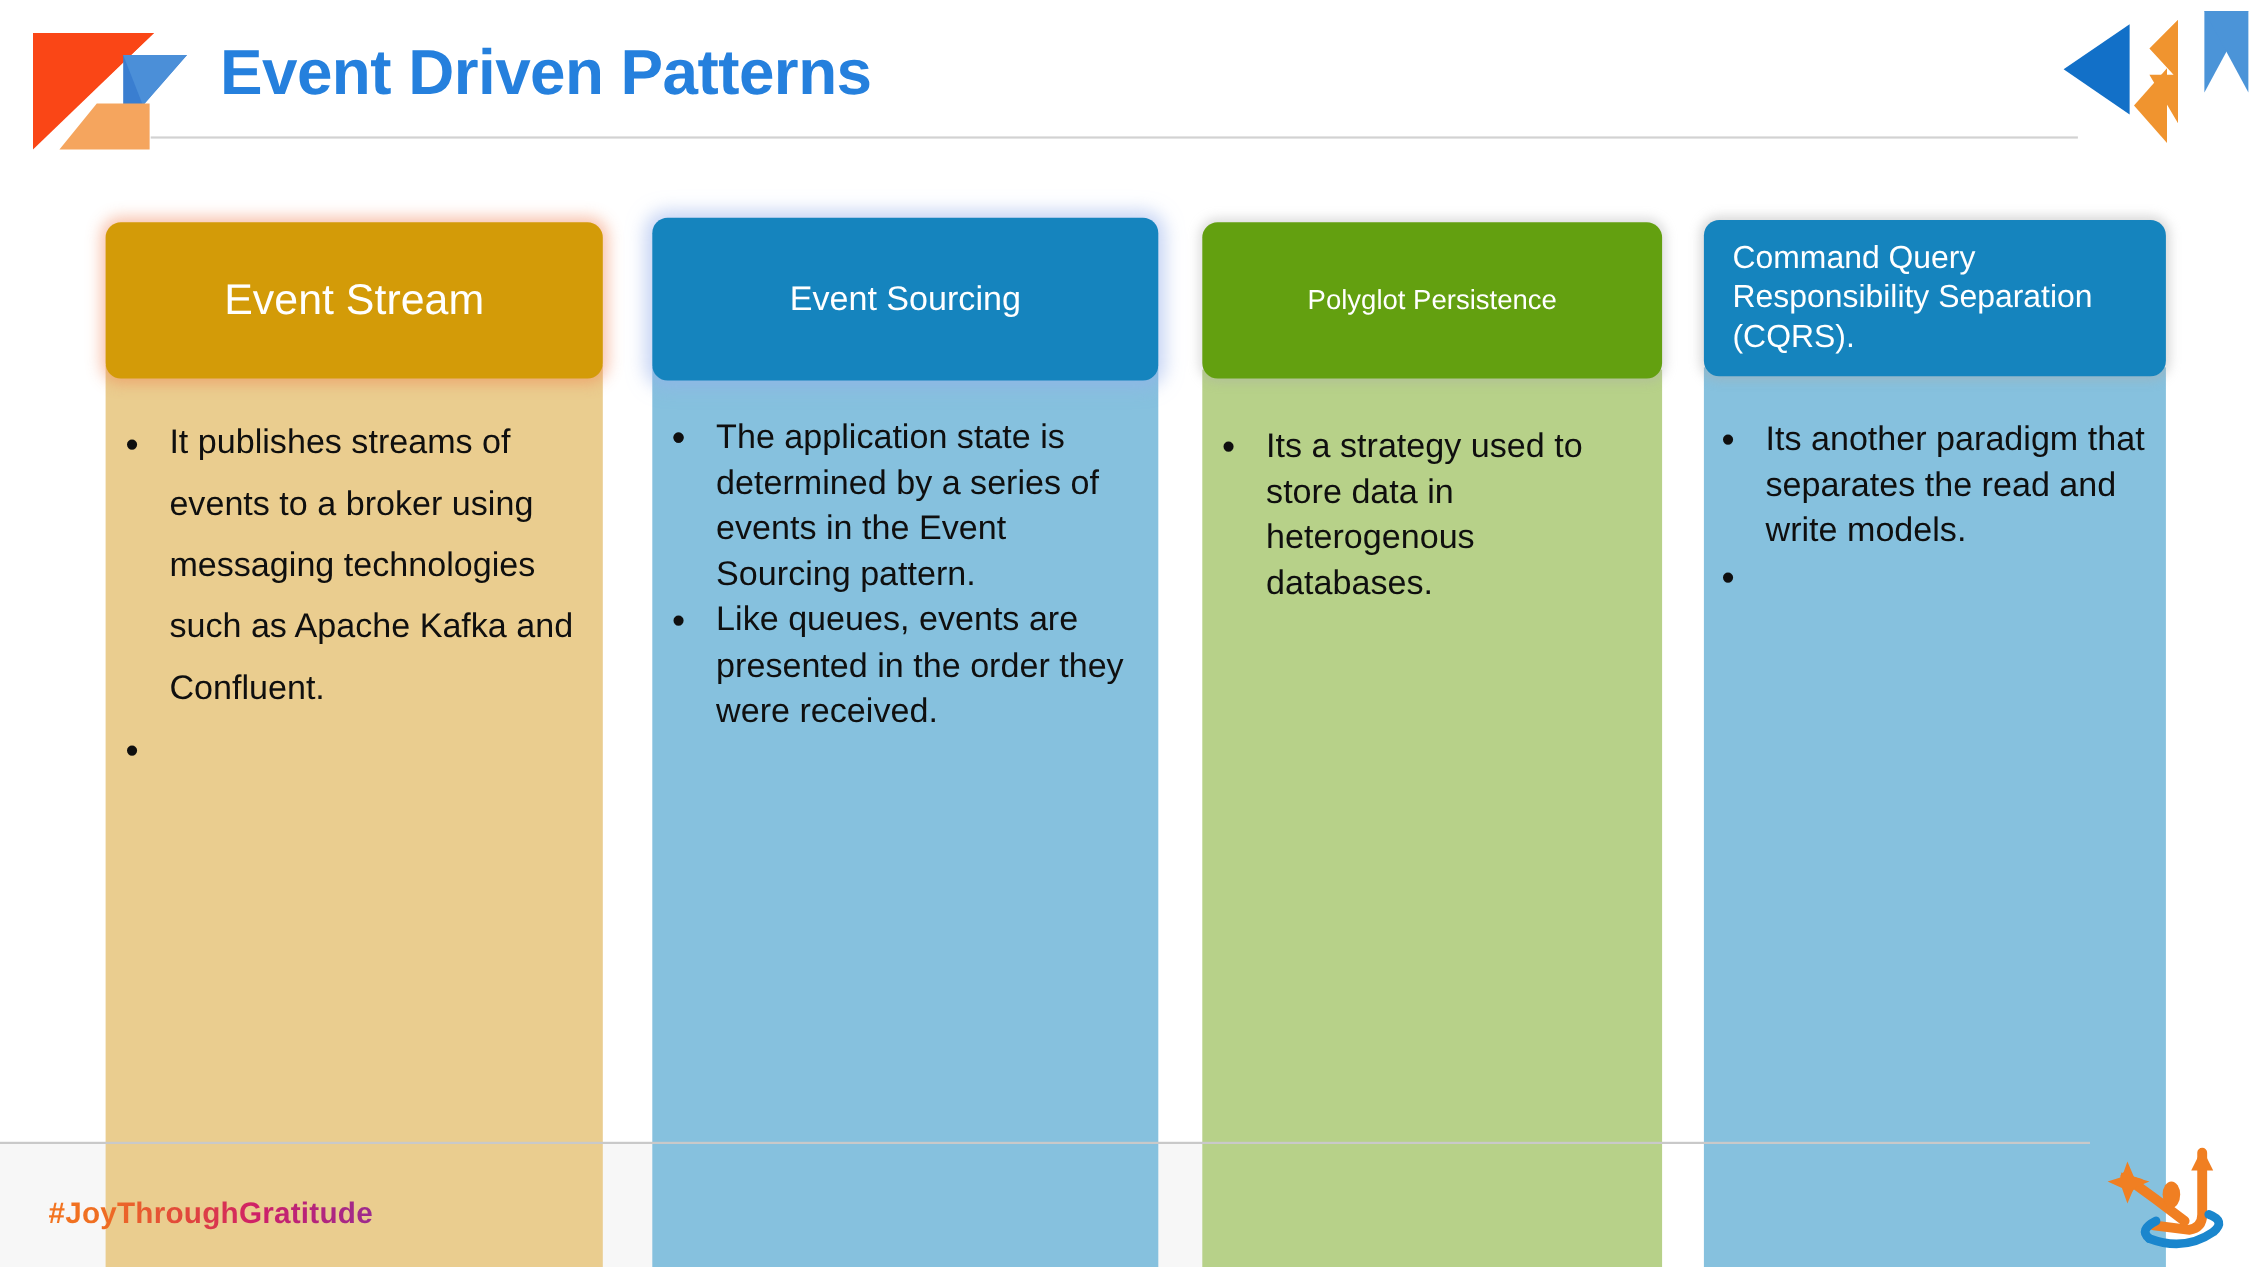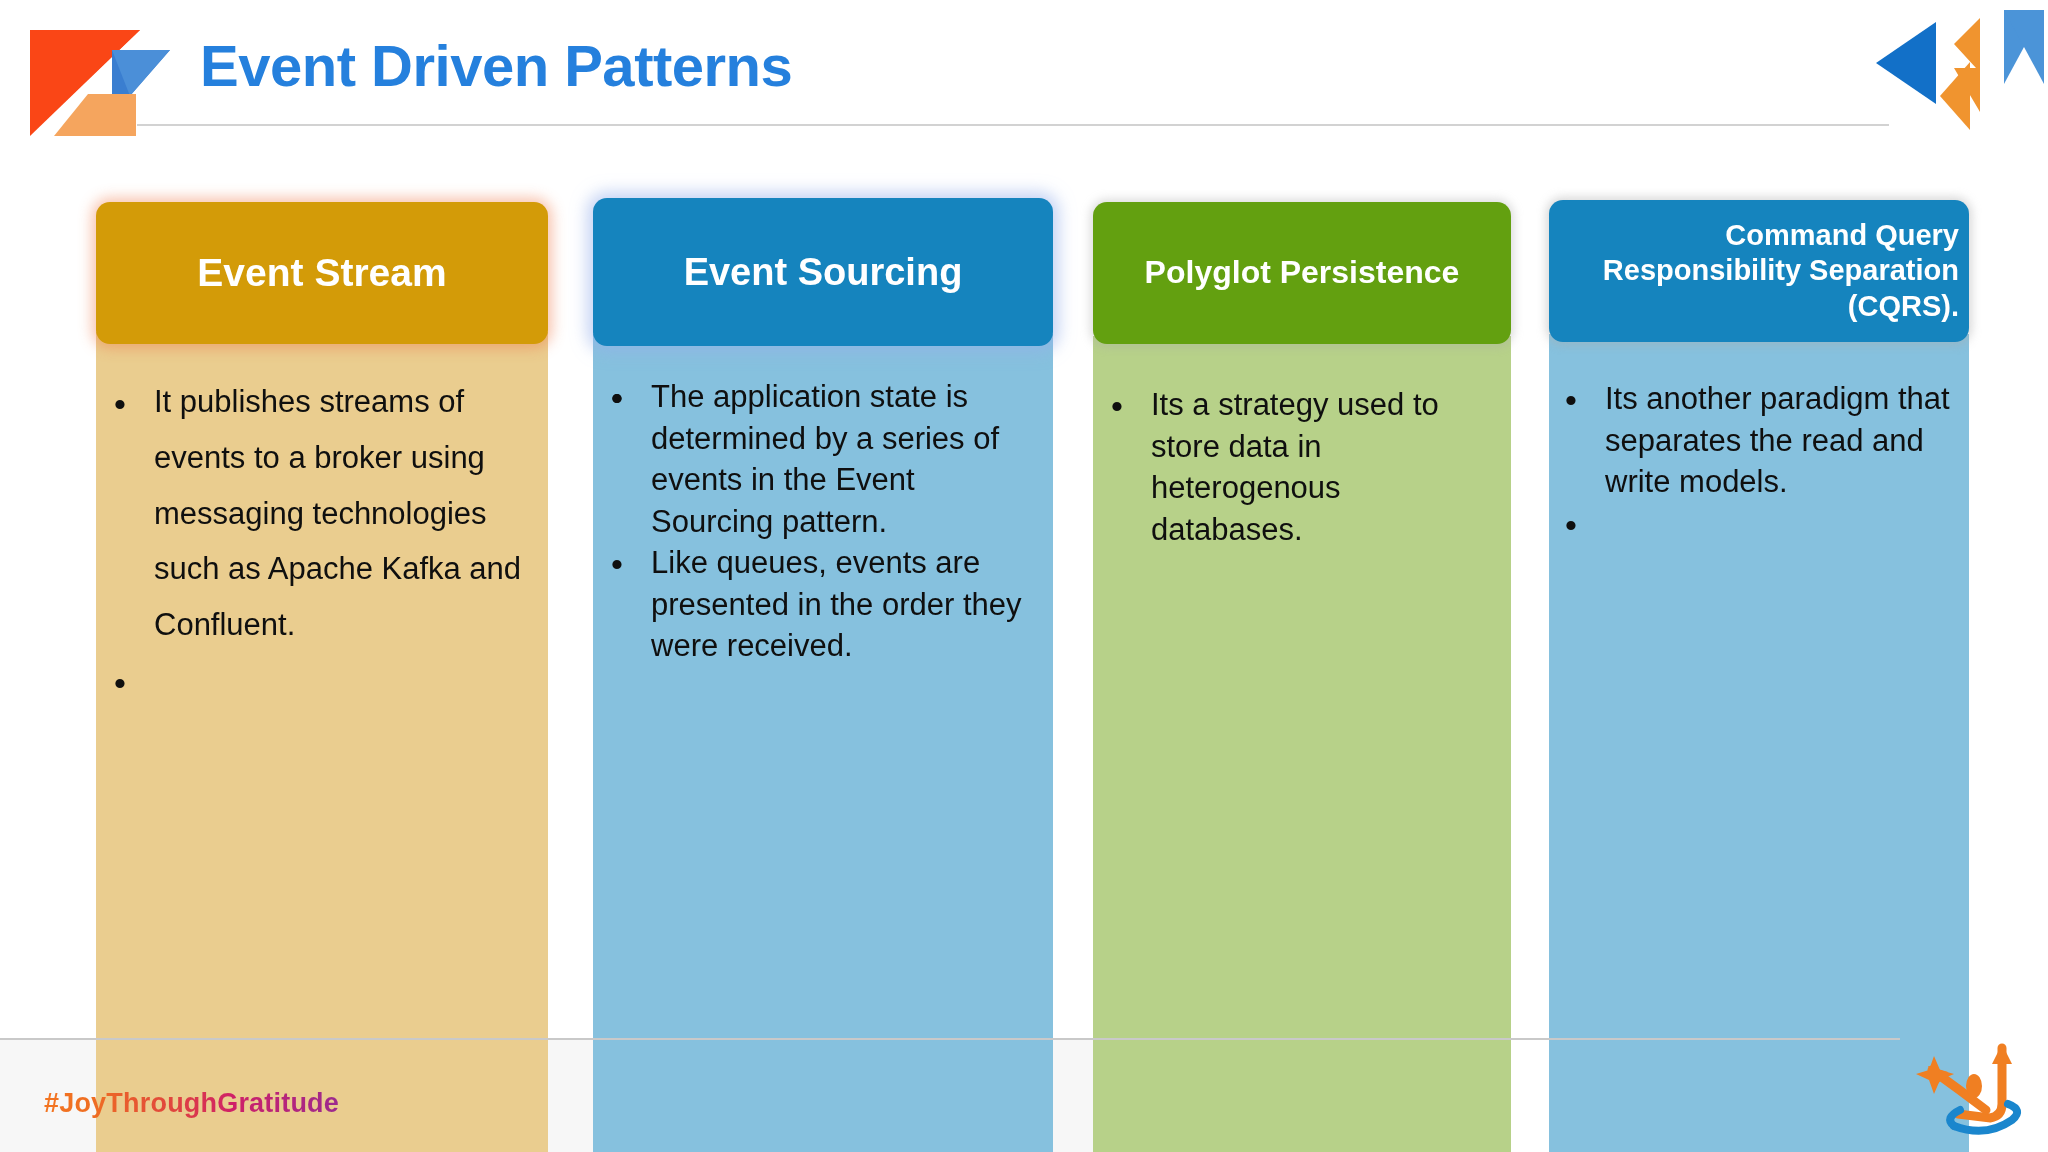--- a/index.html
+++ b/index.html
@@ -99,24 +99,24 @@
   .card-head {
     position: absolute;
     left: 0;
     top: 0;
     width: 100%;
     box-sizing: border-box;
     border-radius: 14px;
     display: flex;
     align-items: center;
     justify-content: center;
-    text-align: right;
+    text-align: left;
     color: #ffffff;
-    font-weight: bold;
-    padding: 6px 10px;
+    font-weight: normal;
+    padding: 6px 26px;
     z-index: 2;
   }
 
   .card-body {
     position: absolute;
     left: 0;
     box-sizing: border-box;
     z-index: 1;
   }
 
@@ -164,42 +164,42 @@
     font-size: 31px;
     line-height: 1.80;
     margin-bottom: 0px;
   }
 
   
   #card-event-sourcing { left: 593px; top: 198px; width: 460px; }
   #card-event-sourcing .card-head {
     height: 148px;
     background: #1584be;
-    font-size: 38px;
+    font-size: 31px;
     box-shadow: 0 0 16px 6px rgba(150,175,235,.55);
   }
   #card-event-sourcing .card-body {
     top: 136px;
     width: 460px;
     height: 872px;
     background: #86c1de;
     padding: 42px 16px 18px 0;
   }
   #card-event-sourcing .bullets li {
     font-size: 31px;
     line-height: 1.34;
     margin-bottom: 0px;
   }
 
   
   #card-polyglot { left: 1093px; top: 202px; width: 418px; }
   #card-polyglot .card-head {
     height: 142px;
     background: #63a010;
-    font-size: 32px;
+    font-size: 25px;
     line-height: 1.22;
     box-shadow: 0 0 10px 3px rgba(170,170,170,.40);
   }
   #card-polyglot .card-body {
     top: 134px;
     width: 418px;
     height: 864px;
     background: #b7d189;
     padding: 48px 16px 18px 0;
   }

